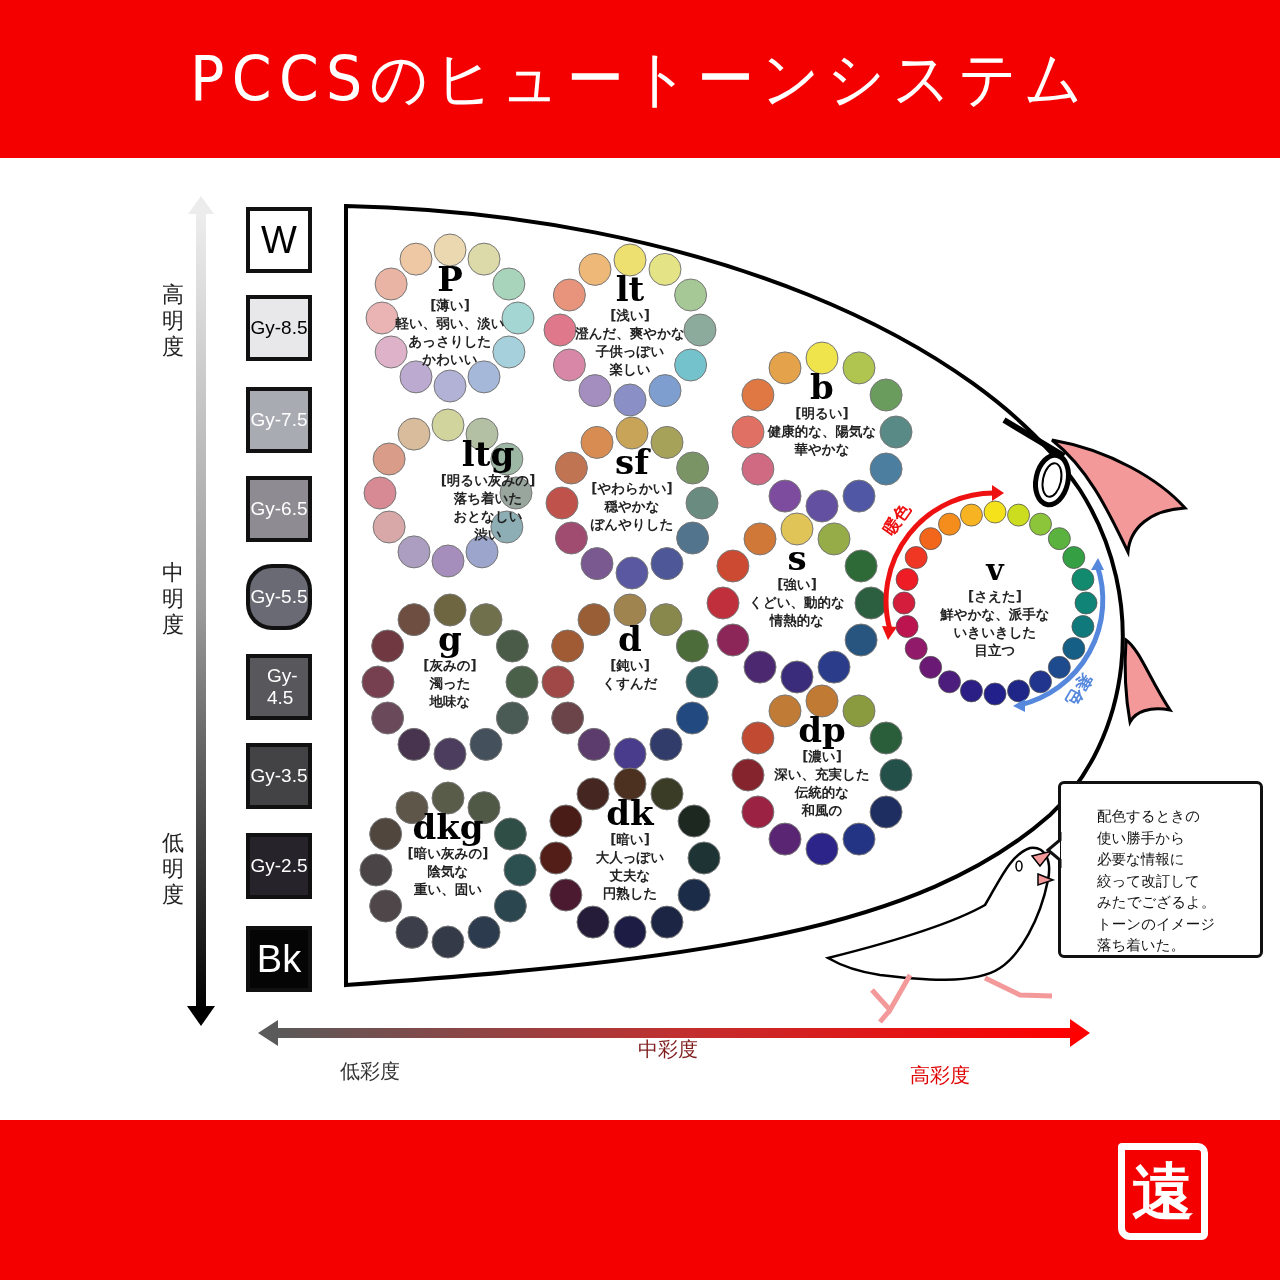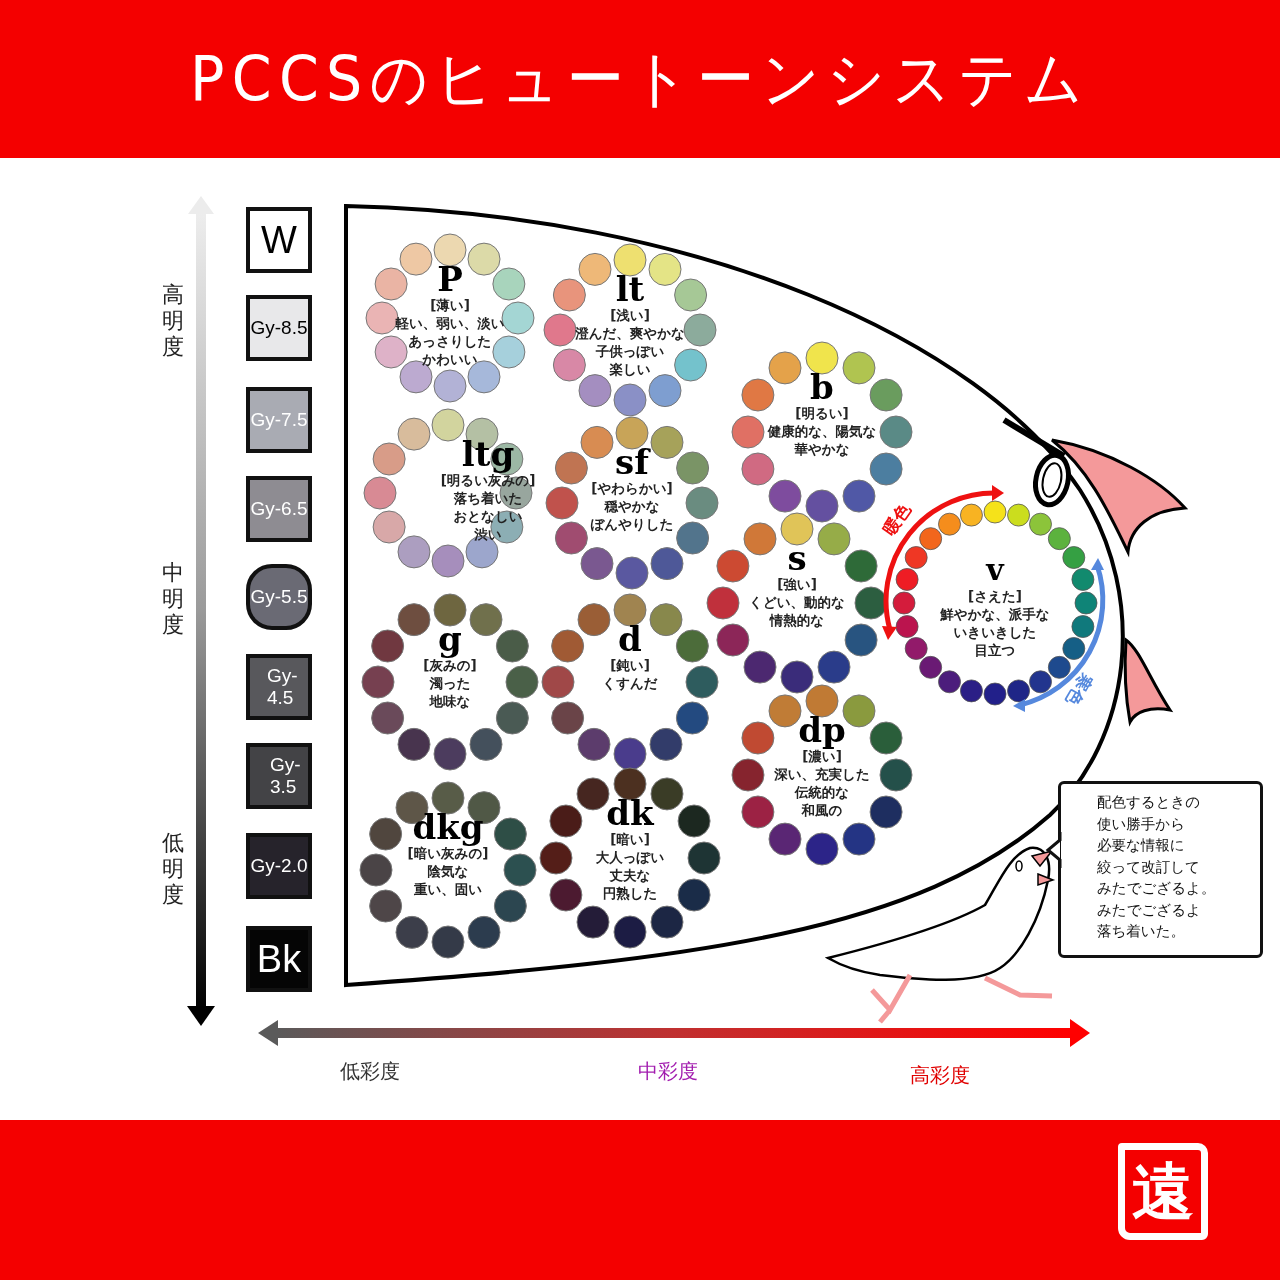--- a/index.html
+++ b/index.html
@@ -8,21 +8,21 @@
   .title{position:absolute;left:0;top:0;width:1280px;height:158px;display:flex;align-items:center;justify-content:center;color:#fff;font-family:"DejaVu Sans",sans-serif;font-size:62px;font-weight:normal;letter-spacing:8px;transform:scaleX(0.92);}
   .footer{position:absolute;left:0;top:1120px;width:1280px;height:160px;background:#f40000;}
   .stamp{position:absolute;left:1118px;top:1143px;width:90px;height:97px;border:7px solid #fff;border-radius:4px 10px 6px 12px;box-sizing:border-box;display:flex;align-items:center;justify-content:center;color:#fff;font-family:"DejaVu Serif",serif;font-size:62px;font-weight:bold;}
   svg.main{position:absolute;left:0;top:0;}
   .vlabel{position:absolute;width:30px;font-size:22px;line-height:26px;color:#222;text-align:center;font-family:"DejaVu Sans",sans-serif;}
   .gy{position:absolute;left:246px;width:66px;height:66px;box-sizing:border-box;border:4px solid #111;display:flex;align-items:center;justify-content:center;font-family:"Liberation Sans",sans-serif;font-size:19px;}
   .gy.big{font-size:38px;}
   .hlabel{position:absolute;font-size:20px;font-family:"DejaVu Sans",sans-serif;}
   .tone-text{position:absolute;text-align:center;color:#222;font-family:"DejaVu Sans",sans-serif;font-weight:bold;font-size:13.5px;line-height:18px;transform:translateX(-50%);white-space:nowrap;}
   .tone-abbr{display:block;font-family:"DejaVu Serif",serif;font-weight:bold;font-size:34px;line-height:34px;color:#000;}
-  .bubble{position:absolute;left:1058px;top:781px;width:205px;height:177px;box-sizing:border-box;border:3px solid #111;border-radius:6px;background:#fff;padding:8px 0 0 36px;font-size:14.5px;line-height:21.5px;color:#111;font-family:"DejaVu Sans",sans-serif;}
+  .bubble{position:absolute;left:1058px;top:781px;width:205px;height:177px;box-sizing:border-box;border:3px solid #111;border-radius:6px;background:#fff;padding:22px 0 0 36px;font-size:14.5px;line-height:21.5px;color:#111;font-family:"DejaVu Sans",sans-serif;}
   .bubble div{white-space:nowrap;}
   .arc-label{position:absolute;font-weight:bold;font-size:17px;font-family:"DejaVu Sans",sans-serif;}
 </style>
 </head>
 <body>
 
 <div class="header" style="background: rgb(244, 0, 0);"></div>
 <div class="title">PCCSのヒュートーンシステム</div>
 
 <svg class="main" width="1280" height="1280">
@@ -249,27 +249,27 @@
 <div class="vlabel" style="left:158px;top:560px;"><span><div>中</div><div>明</div><div>度</div></span></div>
 <div class="vlabel" style="left:158px;top:830px;"><span><div>低</div><div>明</div><div>度</div></span></div>
 
 <div id="gray-scale">
     <div class="gy big" style="top: 207px; background: rgb(255, 255, 255); color: rgb(0, 0, 0);">W</div>
     <div class="gy" style="top: 295px; background: rgb(232, 232, 234); color: #000000;">Gy-8.5</div>
     <div class="gy" style="top: 387px; background: rgb(169, 171, 179); color: rgb(255, 255, 255);">Gy-7.5</div>
     <div class="gy" style="top: 476px; background: rgb(142, 140, 146); color: rgb(255, 255, 255);">Gy-6.5</div>
     <div class="gy" style="top: 564px; background: rgb(106, 106, 116); color: rgb(255, 255, 255); border-radius: 26px;">Gy-5.5</div>
     <div class="gy" style="top: 654px; background: rgb(88, 88, 92); color: rgb(255, 255, 255); padding-left: 17px;">Gy-4.5</div>
-    <div class="gy" style="top: 743px; background: rgb(67, 67, 70); color: rgb(255, 255, 255); padding-left: 20px;">Gy-3.5</div>
-    <div class="gy" style="top: 833px; background: rgb(38, 35, 43); color: rgb(255, 255, 255);">Gy-2.0</div>
+    <div class="gy" style="top: 743px; background: rgb(67, 67, 70); color: rgb(255, 255, 255);">Gy-3.5</div>
+    <div class="gy" style="top: 833px; background: rgb(38, 35, 43); color: rgb(255, 255, 255);">Gy-2.5</div>
     <div class="gy big" style="top: 926px; background: rgb(5, 5, 5); color: rgb(255, 255, 255);">Bk</div>
   </div>
 
 <div class="hlabel" style="left: 340px; top: 1058px; color: rgb(51, 51, 51);">低彩度</div>
-<div class="hlabel" style="left: 638px; top: 1058px; color: #a21caf;">中彩度</div>
+<div class="hlabel" style="left: 638px; top: 1036px; color: #7f1d1d;">中彩度</div>
 <div class="hlabel" style="left: 910px; top: 1062px; color: rgb(224, 0, 0);">高彩度</div>
 
 <div id="tone-labels">
     <div class="tone-text" style="left: 450px; top: 262px;">
       <span class="tone-abbr">P</span>
       <div>[薄い]</div>
       <div>軽い、弱い、淡い</div>
       <div>あっさりした</div>
       <div>かわいい</div>
     </div>
@@ -348,21 +348,21 @@
 <div class="arc-label" id="warm-label" style="left: 880px; top: 508px; transform: rotate(-55deg); color: rgb(238, 17, 17);">暖色</div>
 <div class="arc-label" id="cool-label" style="left: 1062px; top: 678px; transform: rotate(-60deg) scaleY(-1) scaleX(-1); color: rgb(85, 136, 221);">寒色</div>
 
 <div class="bubble">
   <div id="bubble-lines">
       <div>配色するときの</div>
       <div>使い勝手から</div>
       <div>必要な情報に</div>
       <div>絞って改訂して</div>
       <div>みたでござるよ。</div>
-      <div>みたでござるよ</div>
+      <div>トーンのイメージ</div>
       <div>落ち着いた。</div>
     </div>
 </div>
 <svg style="position:absolute;left:1044px;top:830px;" width="20" height="40">
   <path d="M16,2 L16,10 L4,20 L16,30 L16,38" fill="#fff" stroke="#111" stroke-width="3"></path>
 </svg>
 
 <div class="footer" style="background: rgb(244, 0, 0);"></div>
 <div class="stamp">遠</div>
 

